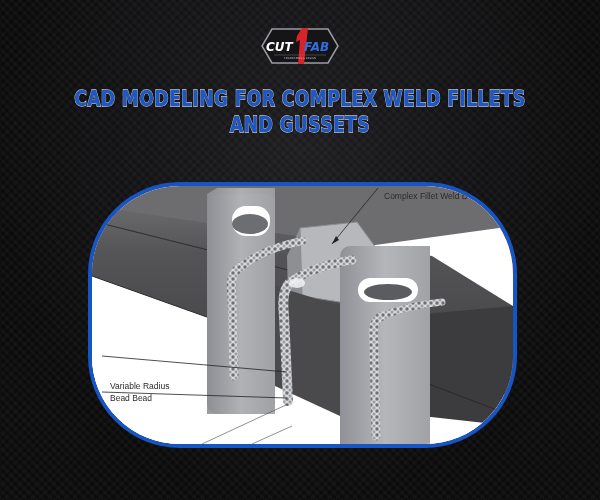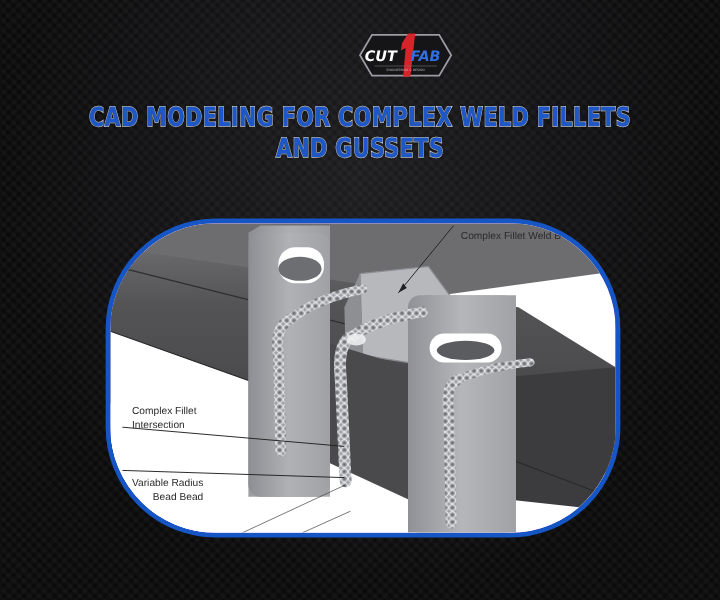--- a/index.html
+++ b/index.html
@@ -9,36 +9,36 @@
     font-family:"Liberation Sans", sans-serif;
   }
   .carbon {
     position:absolute; inset:0;
     background:
       repeating-linear-gradient(45deg, rgba(255,255,255,0.025) 0 3px, rgba(0,0,0,0) 3px 6px),
       repeating-linear-gradient(-45deg, rgba(255,255,255,0.02) 0 3px, rgba(0,0,0,0) 3px 6px),
       radial-gradient(ellipse at 50% 30%, #1d1d20 0%, #0b0b0c 70%);
   }
   .logo {
-    position:absolute; left:258px; top:26px; width:84px; height:40px;margin-left:38px;
+    position:absolute; left:258px; top:26px; width:84px; height:40px;
   }
   .title {
     position:absolute; left:0; right:0; top:86px; text-align:center;
     font-family:"DejaVu Sans", sans-serif; font-weight:bold;
     font-size:22px; line-height:26px; letter-spacing:0.5px;
     color:#1d57c8;
     transform:scaleX(0.78);
     -webkit-text-stroke:1.3px #e9eef5;
     paint-order:stroke fill;
     text-shadow:0 0 2px rgba(0,0,0,0.8);
   }
   .frame {
     position:absolute; left:88px; top:182px; width:429px; height:266px;
     border:4px solid #1656c4; border-radius:92px; box-sizing:border-box;
-    overflow:hidden; background:#8b5cf6;
+    overflow:hidden; background:#ef4444;
   }
   .frame svg { position:absolute; left:0; top:0; }
   .label {
     position:absolute; font-size:8.5px; color:#2a2a2a; line-height:12px; white-space:nowrap;
   }
 </style>
 </head>
 <body>
 
 <div class="carbon"></div>
@@ -122,21 +122,17 @@
 
     <line x1="286" y1="2" x2="240" y2="58" stroke="#222" stroke-width="0.8"></line>
     <polygon points="240,58 244,50 247,54" fill="#222"></polygon>
     <line x1="10" y1="170" x2="195" y2="186" stroke="#222" stroke-width="0.8"></line>
     <line x1="10" y1="206" x2="195" y2="212" stroke="#222" stroke-width="0.8"></line>
     <line x1="110" y1="258" x2="196" y2="218" stroke="#444" stroke-width="0.6"></line>
     <line x1="160" y1="258" x2="200" y2="240" stroke="#444" stroke-width="0.6"></line>
   </svg>
 
   <div class="label" style="left:292px; top:4px;">Complex Fillet Weld B</div>
-  <div class="label" style="left:18px; top:150px;">
-    <div>Complex Fillet</div>
-    <div>Intersection</div>
-  </div>
-  <div class="label" style="left:18px; top:210px;text-align:right;">
+  <div class="label" style="left:18px; top:194px;">
     <div>Variable Radius</div>
     <div>Bead Bead</div>
   </div>
 </div>
 
 </body></html>

